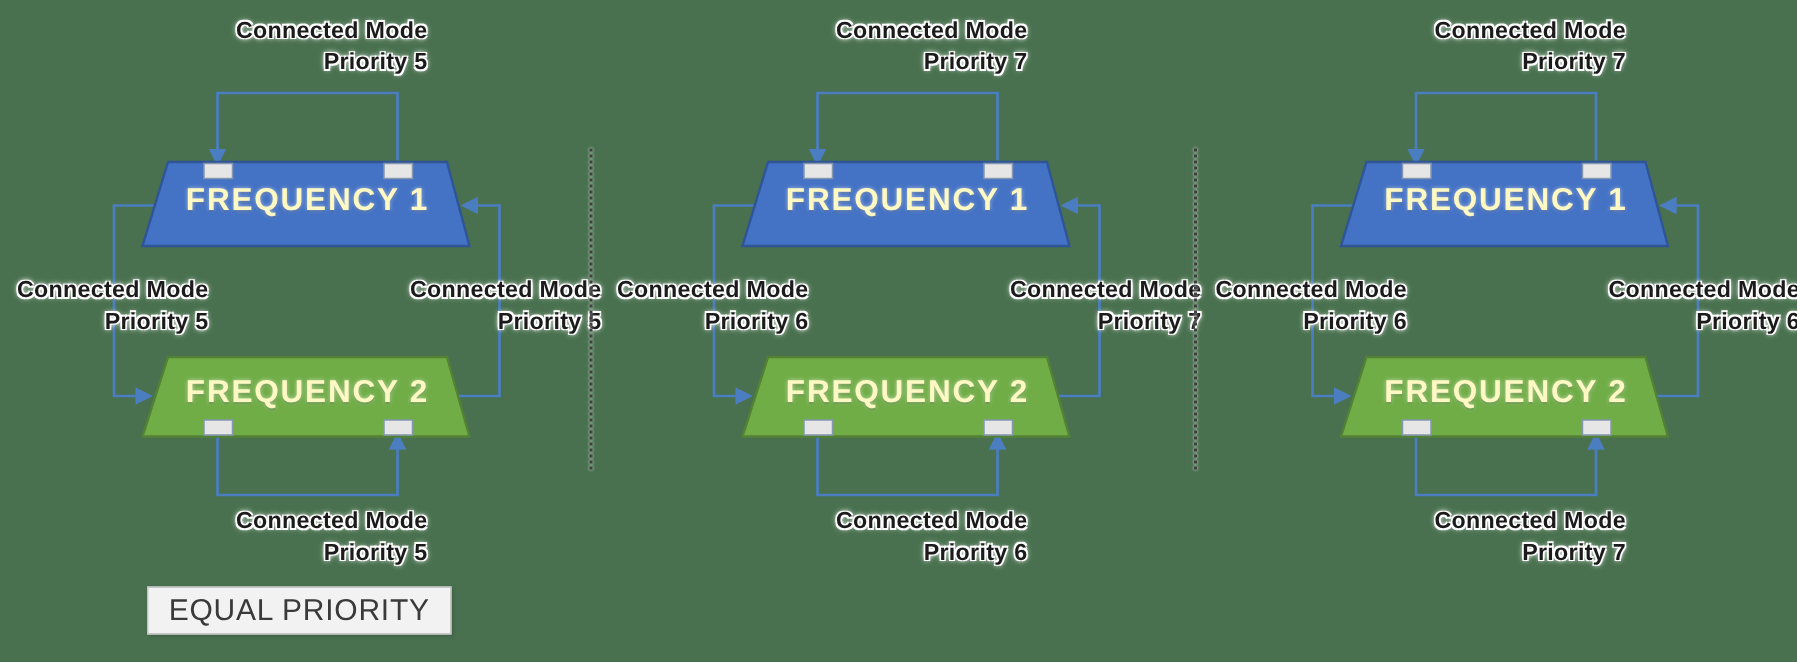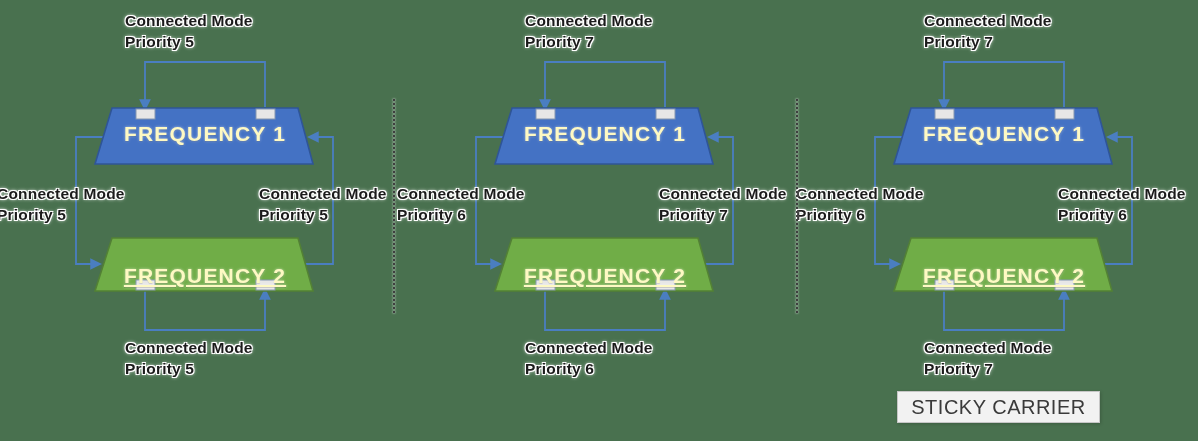--- a/index.html
+++ b/index.html
@@ -37,25 +37,25 @@
 
   .freq-name {
     position: absolute; width: 210px; left: 100px;
     text-align: center;
     color: #fef9c3;
     font-size: 21px; font-weight: 700; letter-spacing: 1.2px;
     text-shadow: 0 0 3px rgba(255,255,255,0.55), 0 1px 1px rgba(0,0,0,0.18);
     white-space: nowrap;
   }
   .freq-name.f1 { top: 122px; }
-  .freq-name.f2 { top: 264px; text-decoration: underline; }
+  .freq-name.f2 { top: 250px; }
 
   .lbl {
     position: absolute;
-    text-align: left;
+    text-align: right;
     color: var(--label-text, #1b1b1b);
     font-size: 15.5px; font-weight: 600; line-height: 21px;
     letter-spacing: 0.2px;
     text-shadow: -1px -1px 0 #fff, 1px -1px 0 #fff, -1px 1px 0 #fff,
                   1px 1px 0 #fff, 0 0 3px #fff, 0 0 4px #fff;
     white-space: nowrap;
   }
   .lbl.top    { left: 125px; top: 10px;  width: 160px; }
   .lbl.left   { left: -3px;  top: 183px; width: 142px; }
   .lbl.right  { left: 259px; top: 183px; width: 142px; }
@@ -116,20 +116,23 @@
       <div>Priority 5</div>
     </div>
     <div class="lbl right">
       <div>Connected Mode</div>
       <div>Priority 5</div>
     </div>
     <div class="lbl bottom">
       <div>Connected Mode</div>
       <div>Priority 5</div>
     </div>
+    <div class="caption-row">
+      <span class="caption">EQUAL PRIORITY</span>
+    </div>
   </div>
 
   <div class="panel p1">
     <svg class="diagram" width="399" height="441" viewBox="0 0 399 441">
       <defs>
         <marker id="ah1" viewBox="0 0 10 10" refX="1.5" refY="5" markerWidth="6.5" markerHeight="6.5" orient="auto">
           <path class="arrowhead" d="M0,0 L10,5 L0,10 z"></path>
         </marker>
       </defs>
       <path class="connector" marker-end="url(#ah1)" d="M265,107 L265,62 L145,62 L145,101"></path>
@@ -192,20 +195,17 @@
       <div>Priority 6</div>
     </div>
     <div class="lbl right">
       <div>Connected Mode</div>
       <div>Priority 6</div>
     </div>
     <div class="lbl bottom">
       <div>Connected Mode</div>
       <div>Priority 7</div>
     </div>
-    <div class="caption-row">
-      <span class="caption">STICKY CARRIER</span>
-    </div>
   </div>
 
   <div class="divider d0"></div>
   <div class="divider d1"></div>
 </div>
 
 </body></html>

